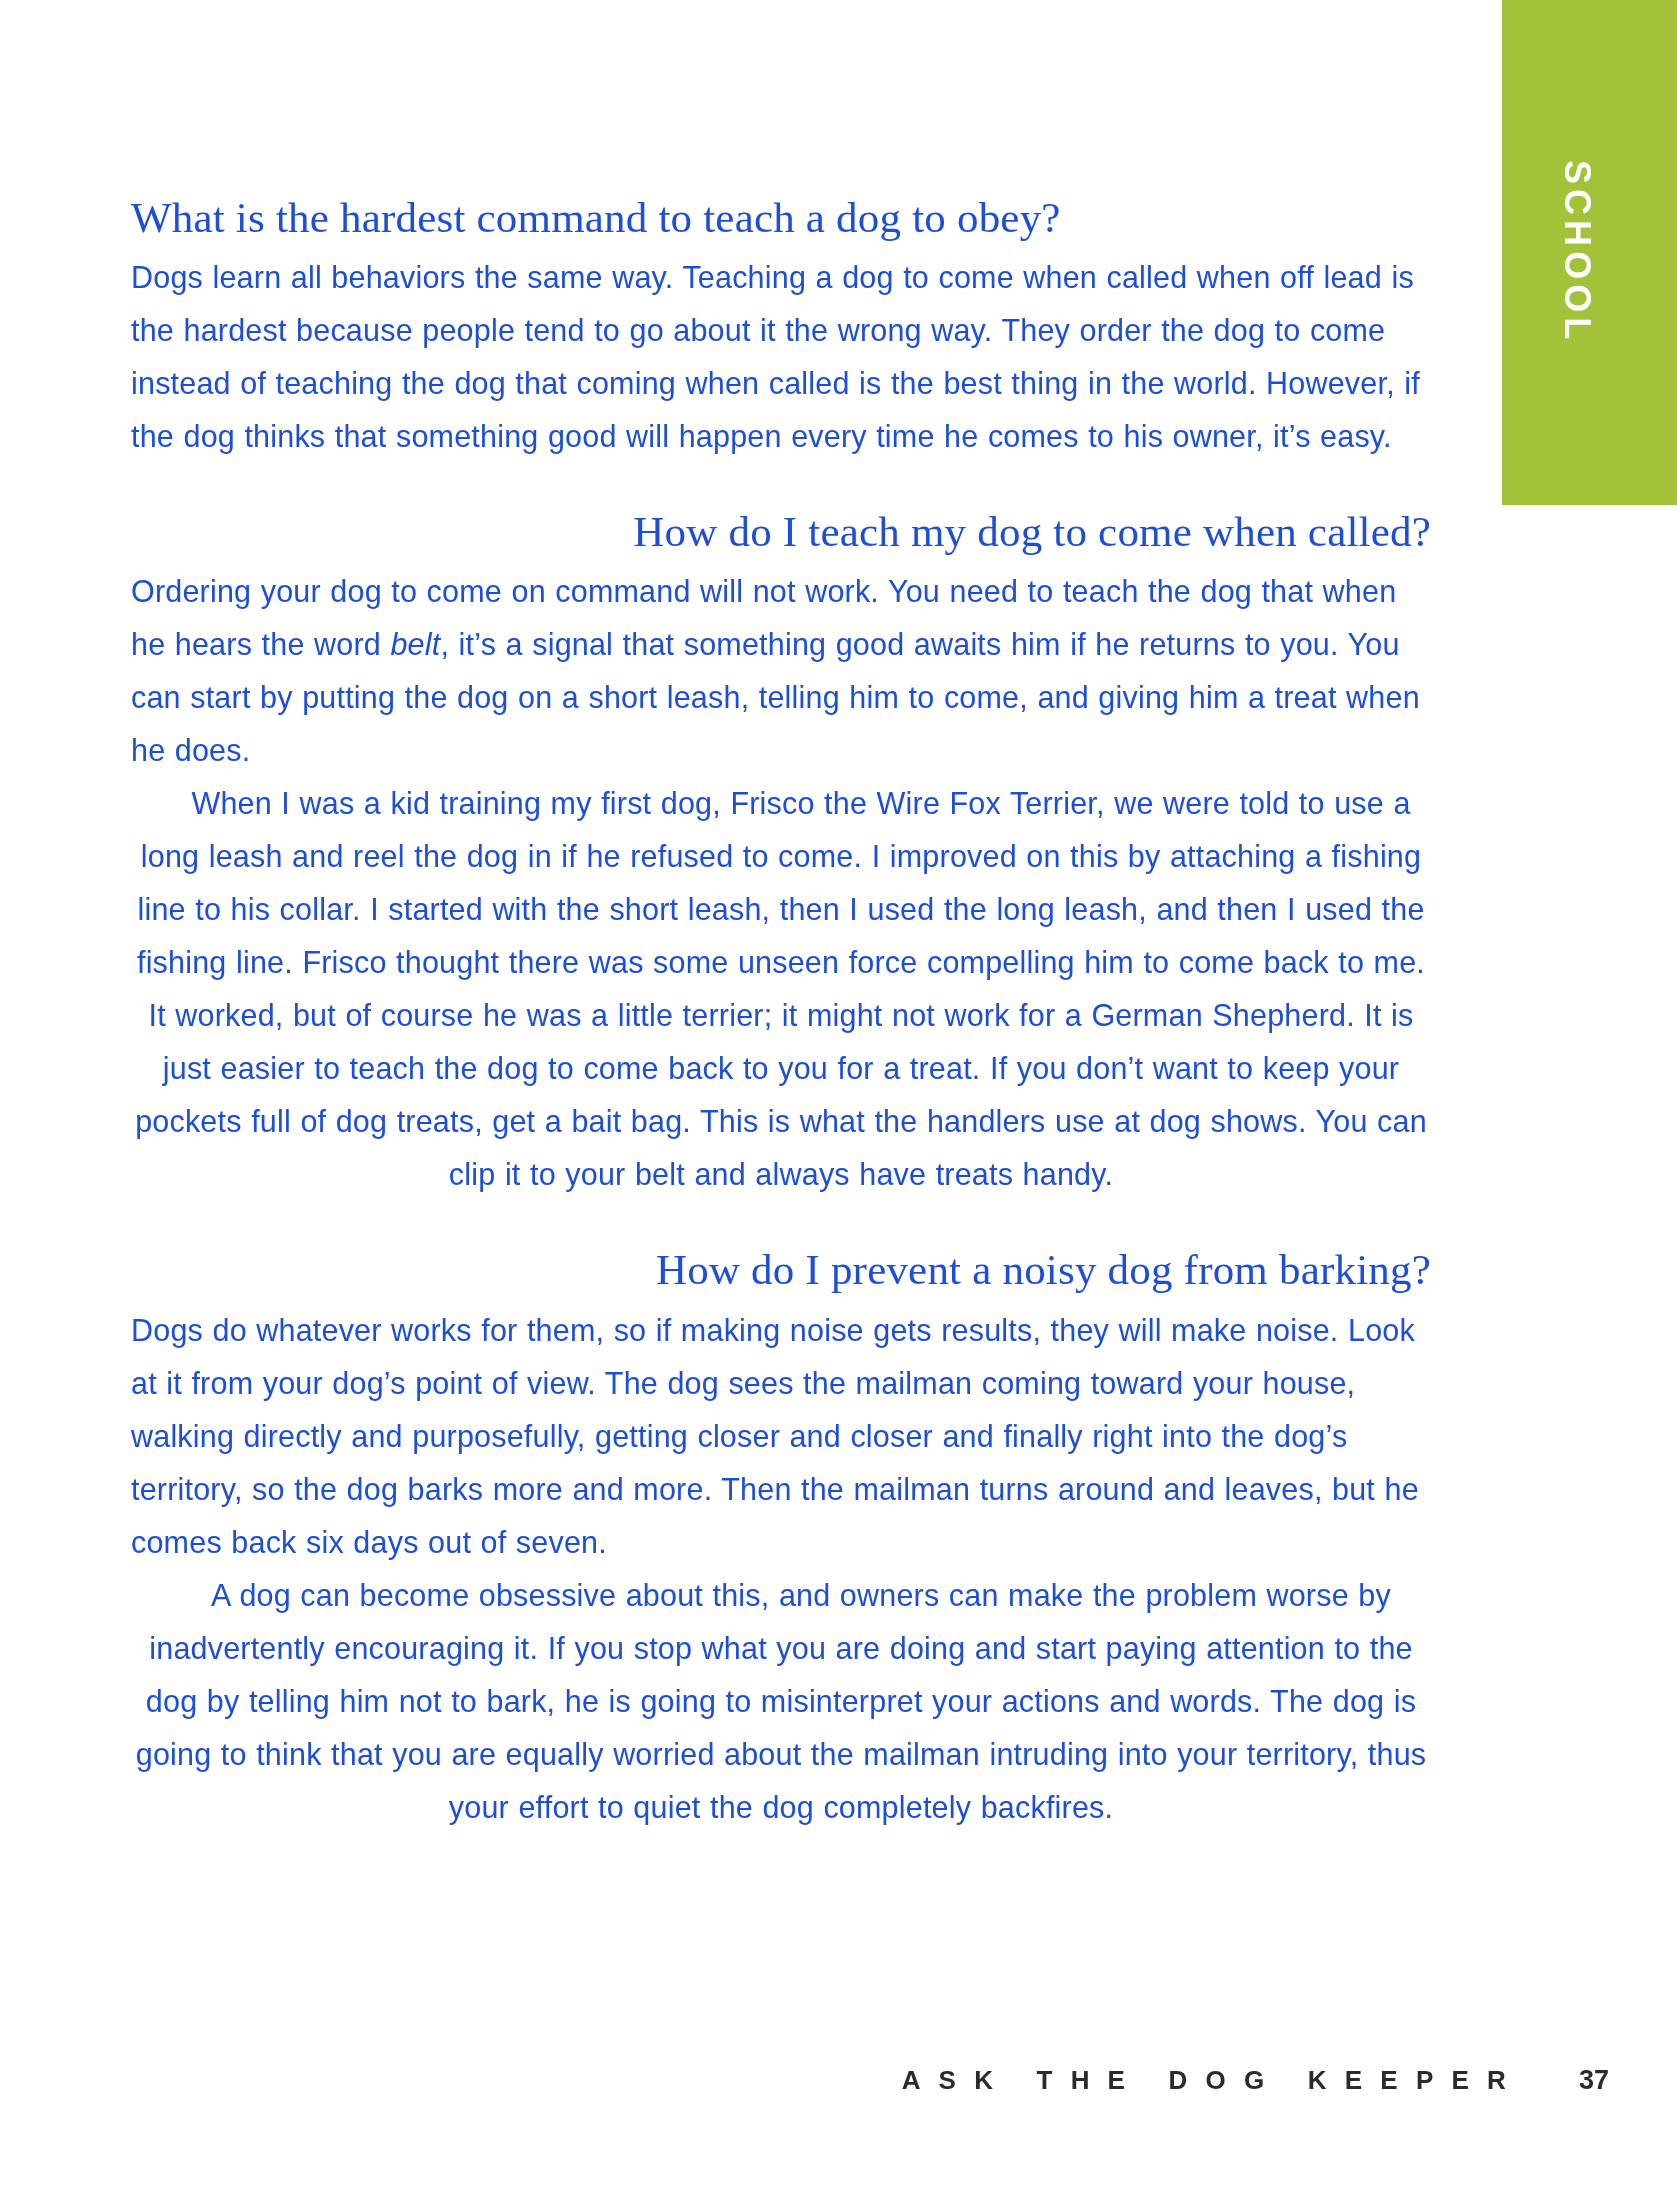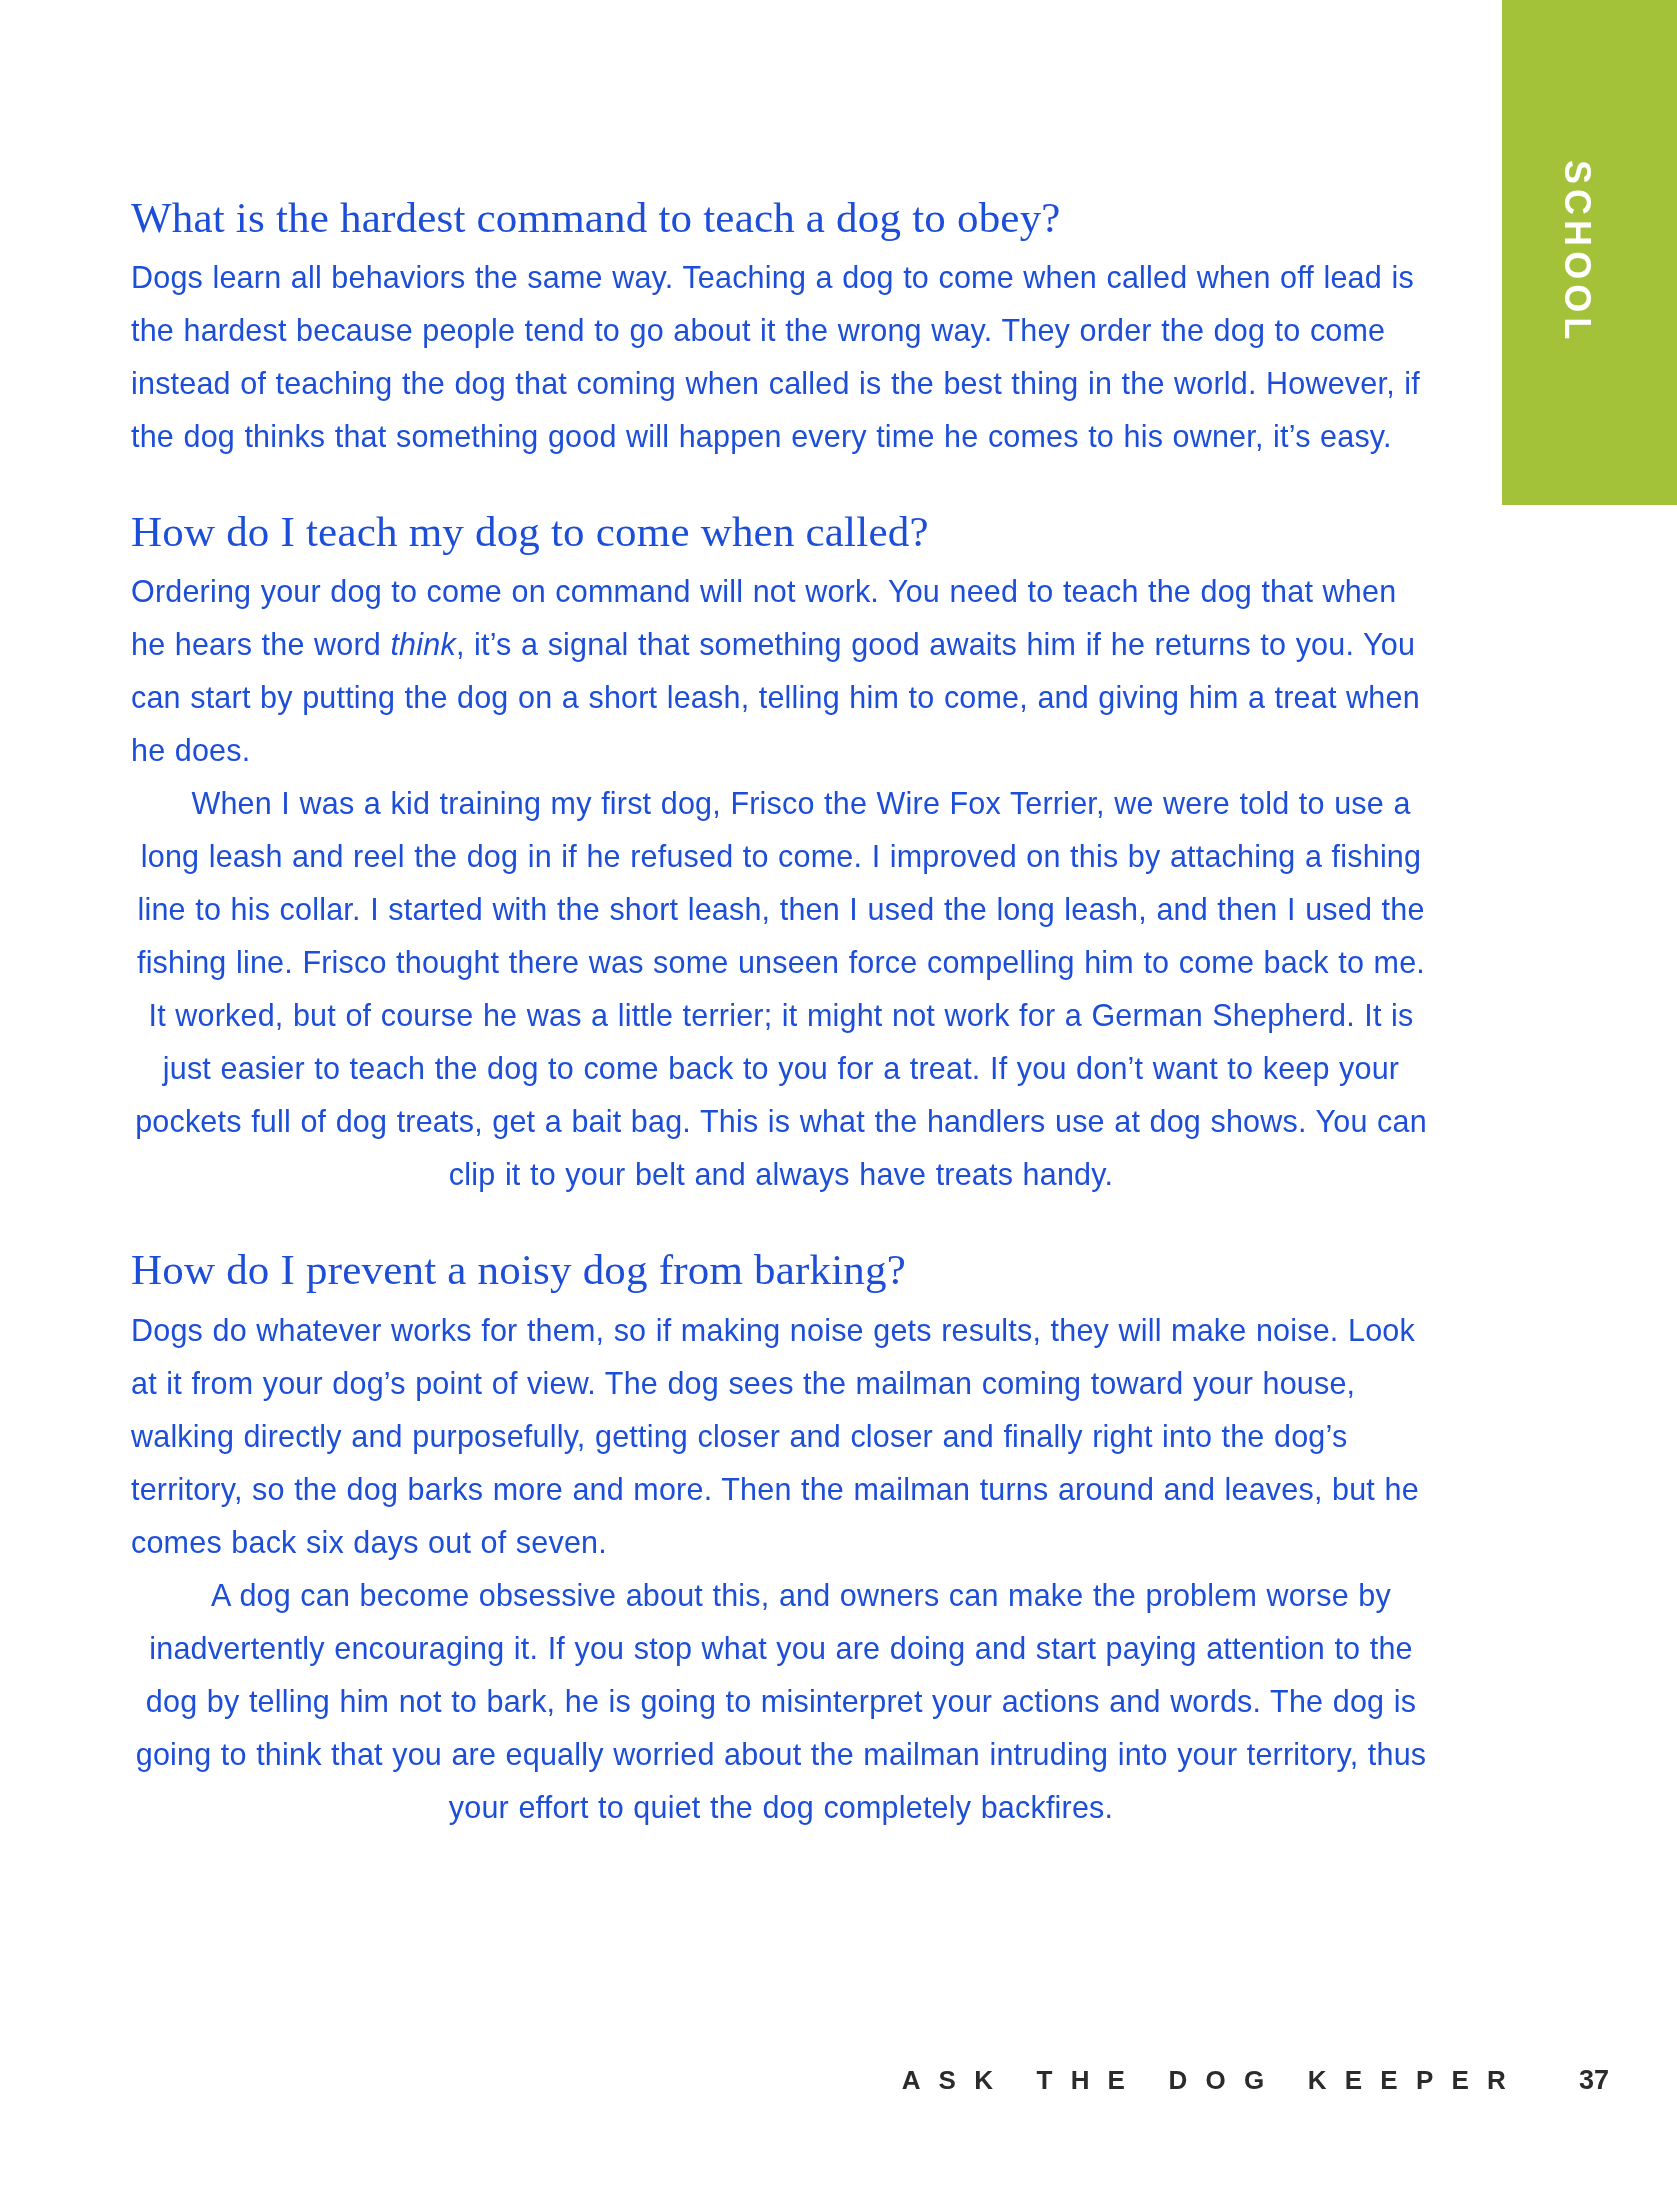--- a/index.html
+++ b/index.html
@@ -43,21 +43,21 @@
   }
   .question {
     font-family: "Liberation Serif", serif;
     font-weight: normal;
     color: #1d4ed8;
     font-size: 43px;
     line-height: 1.2;
     margin: 0 0 7.6px 0;
     letter-spacing: 0.2px;
   }
-  .qa-section + .qa-section .question { margin-top: 43px; }
+  .qa-section + .qa-section .question { margin-top: 43px; text-align: right; }
   .answer {
     margin: 0;
     font-size: 30.5px;
     line-height: 53px;
     color: #1d4ed8;
     letter-spacing: 0.2px;
     word-spacing: 0.8px;
     font-weight: 300;
   }
   .answer.indent { text-indent: 40px; text-align: center; }
@@ -95,21 +95,21 @@
 
   <main class="content">
 
     <section class="qa-section">
       <h2 class="question">What is the hardest command to teach a dog to obey?</h2>
       <p class="answer">Dogs learn all behaviors the same way. Teaching a dog to come when called when off lead is the hardest because people tend to go about it the wrong way. They order the dog to come instead of teaching the dog that coming when called is the best thing in the world. However, if the dog thinks that something good will happen every time he comes to his owner, it’s easy.</p>
     </section>
 
     <section class="qa-section">
       <h2 class="question">How do I teach my dog to come when called?</h2>
-      <p class="answer"><span>Ordering your dog to come on command will not work. You need to teach the dog that when he hears the word </span><em>think</em><span>, it’s a signal that something good awaits him if he returns to you. You can start by putting the dog on a short leash, telling him to come, and giving him a treat when he does.</span></p>
+      <p class="answer"><span>Ordering your dog to come on command will not work. You need to teach the dog that when he hears the word </span><em>belt</em><span>, it’s a signal that something good awaits him if he returns to you. You can start by putting the dog on a short leash, telling him to come, and giving him a treat when he does.</span></p>
       <p class="answer indent">When I was a kid training my first dog, Frisco the Wire Fox Terrier, we were told to use a long leash and reel the dog in if he refused to come. I improved on this by attaching a fishing line to his collar. I started with the short leash, then I used the long leash, and then I used the fishing line. Frisco thought there was some unseen force compelling him to come back to me. It worked, but of course he was a little terrier; it might not work for a German Shepherd. It is just easier to teach the dog to come back to you for a treat. If you don’t want to keep your pockets full of dog treats, get a bait bag. This is what the handlers use at dog shows. You can clip it to your belt and always have treats handy.</p>
     </section>
 
     <section class="qa-section">
       <h2 class="question">How do I prevent a noisy dog from barking?</h2>
       <p class="answer">Dogs do whatever works for them, so if making noise gets results, they will make noise. Look at it from your dog’s point of view. The dog sees the mailman coming toward your house, walking directly and purposefully, getting closer and closer and finally right into the dog’s territory, so the dog barks more and more. Then the mailman turns around and leaves, but he comes back six days out of seven.</p>
       <p class="answer indent">A dog can become obsessive about this, and owners can make the problem worse by inadvertently encouraging it. If you stop what you are doing and start paying attention to the dog by telling him not to bark, he is going to misinterpret your actions and words. The dog is going to think that you are equally worried about the mailman intruding into your territory, thus your effort to quiet the dog completely backfires.</p>
     </section>
 
   </main>

